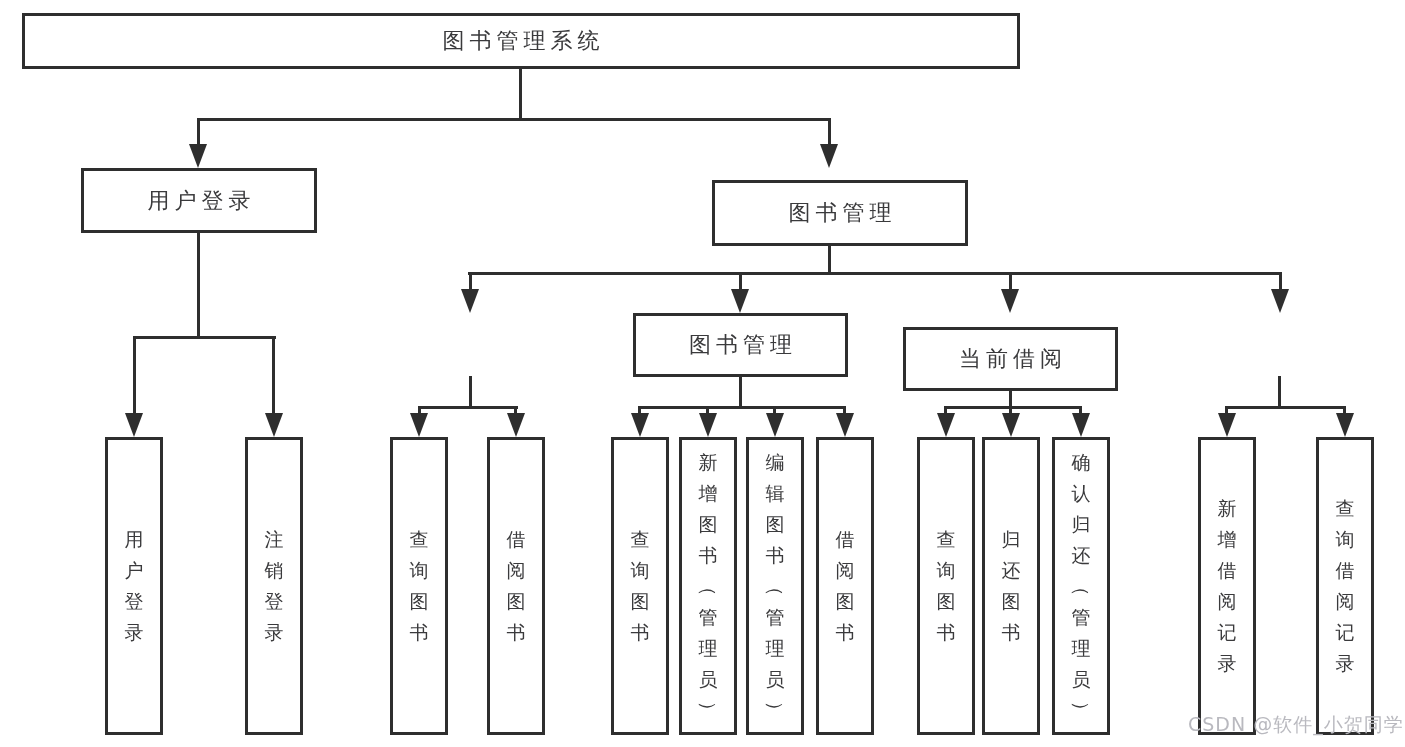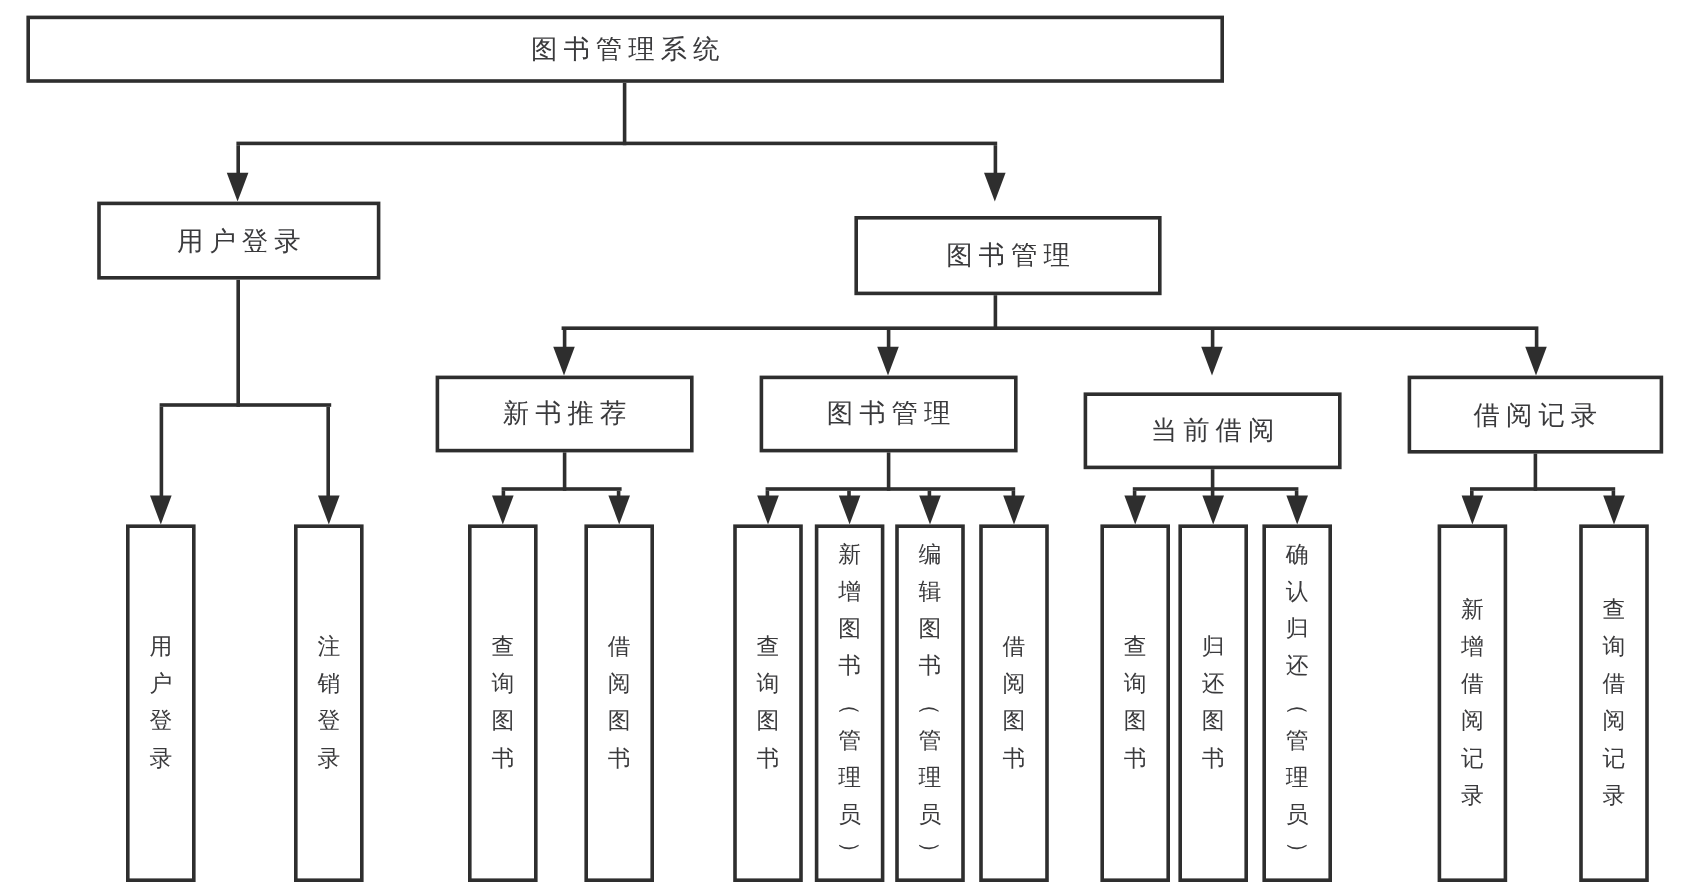--- a/index.html
+++ b/index.html
@@ -141,31 +141,25 @@
     <span class="hlabel">用户登录</span>
   </div>
 
   <div class="box" style="left:22px;top:13px;width:998px;height:56px">
     <span class="hlabel">图书管理系统</span>
   </div>
   <div class="box" style="left:712px;top:180px;width:256px;height:66px">
     <span class="hlabel">图书管理</span>
   </div>
 
-  <div class="box" style="left:363px;top:313px;width:215px;height:64px">
-    <span class="hlabel">新书推荐</span>
-  </div>
   <div class="box" style="left:633px;top:313px;width:215px;height:64px">
     <span class="hlabel">图书管理</span>
   </div>
   <div class="box" style="left:903px;top:327px;width:215px;height:64px">
     <span class="hlabel">当前借阅</span>
-  </div>
-  <div class="box" style="left:1173px;top:313px;width:213px;height:65px">
-    <span class="hlabel">借阅记录</span>
   </div>
 
   <div class="box leaf" style="left:105px">
     <span class="vlabel">
         <span class="vchar">用</span>
         <span class="vchar">户</span>
         <span class="vchar">登</span>
         <span class="vchar">录</span>
       </span>
   </div>
@@ -282,14 +276,15 @@
     <span class="vlabel">
         <span class="vchar">查</span>
         <span class="vchar">询</span>
         <span class="vchar">借</span>
         <span class="vchar">阅</span>
         <span class="vchar">记</span>
         <span class="vchar">录</span>
       </span>
   </div>
 
+  <div class="watermark">CSDN @软件_小贺同学</div>
 
 </div>
 
 </body></html>

